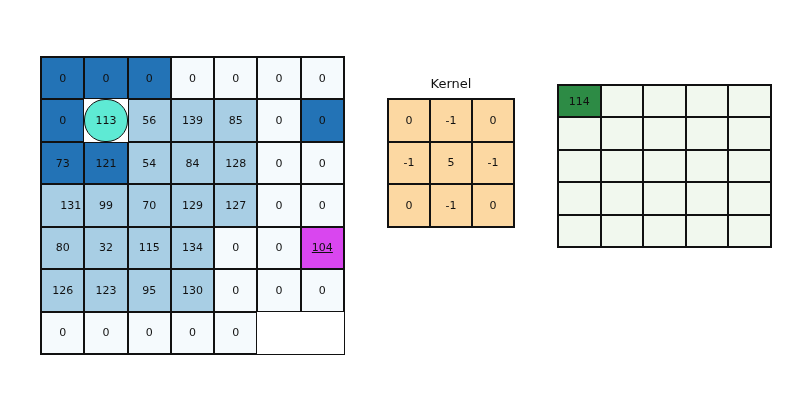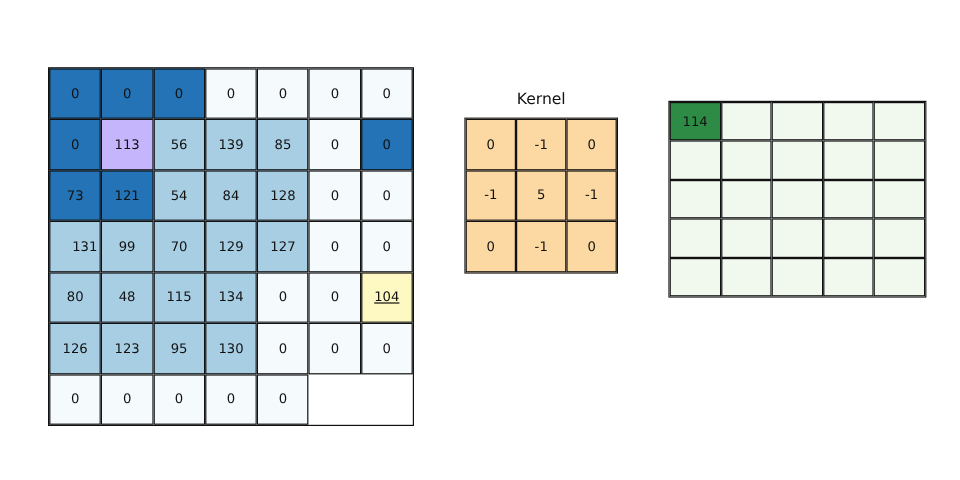--- a/index.html
+++ b/index.html
@@ -56,47 +56,47 @@
 
   <div id="input-matrix" class="matrix grid7">
       <div class="cell" style="background: rgb(35, 115, 182);">0</div>
       <div class="cell" style="background: rgb(35, 115, 182);">0</div>
       <div class="cell" style="background: rgb(35, 115, 182);">0</div>
       <div class="cell" style="background: rgb(245, 250, 253);">0</div>
       <div class="cell" style="background: rgb(245, 250, 253);">0</div>
       <div class="cell" style="background: rgb(245, 250, 253);">0</div>
       <div class="cell" style="background: rgb(245, 250, 253);">0</div>
       <div class="cell" style="background: rgb(35, 115, 182);">0</div>
-      <div class="cell" style="background: #c4b5fd;">113</div>
+      <div class="cell" style="background: #5eead4; border-radius: 21px;">113</div>
       <div class="cell" style="background: rgb(168, 206, 228);">56</div>
       <div class="cell" style="background: rgb(168, 206, 228);">139</div>
       <div class="cell" style="background: rgb(168, 206, 228);">85</div>
       <div class="cell" style="background: rgb(245, 250, 253);">0</div>
       <div class="cell" style="background: rgb(35, 115, 182);">0</div>
       <div class="cell" style="background: rgb(35, 115, 182);">73</div>
       <div class="cell" style="background: rgb(35, 115, 182);">121</div>
       <div class="cell" style="background: rgb(168, 206, 228);">54</div>
       <div class="cell" style="background: rgb(168, 206, 228);">84</div>
       <div class="cell" style="background: rgb(168, 206, 228);">128</div>
       <div class="cell" style="background: rgb(245, 250, 253);">0</div>
       <div class="cell" style="background: rgb(245, 250, 253);">0</div>
       <div class="cell" style="background: rgb(168, 206, 228); padding-left: 16px;">131</div>
       <div class="cell" style="background: rgb(168, 206, 228);">99</div>
       <div class="cell" style="background: rgb(168, 206, 228);">70</div>
       <div class="cell" style="background: rgb(168, 206, 228);">129</div>
       <div class="cell" style="background: rgb(168, 206, 228);">127</div>
       <div class="cell" style="background: rgb(245, 250, 253);">0</div>
       <div class="cell" style="background: rgb(245, 250, 253);">0</div>
       <div class="cell" style="background: rgb(168, 206, 228);">80</div>
-      <div class="cell" style="background: rgb(168, 206, 228);">48</div>
+      <div class="cell" style="background: rgb(168, 206, 228);">32</div>
       <div class="cell" style="background: rgb(168, 206, 228);">115</div>
       <div class="cell" style="background: rgb(168, 206, 228);">134</div>
       <div class="cell" style="background: rgb(245, 250, 253);">0</div>
       <div class="cell" style="background: rgb(245, 250, 253);">0</div>
-      <div class="cell" style="background: #fef9c3; text-decoration: underline;">104</div>
+      <div class="cell" style="background: #d946ef; text-decoration: underline;">104</div>
       <div class="cell" style="background: rgb(168, 206, 228);">126</div>
       <div class="cell" style="background: rgb(168, 206, 228);">123</div>
       <div class="cell" style="background: rgb(168, 206, 228);">95</div>
       <div class="cell" style="background: rgb(168, 206, 228);">130</div>
       <div class="cell" style="background: rgb(245, 250, 253);">0</div>
       <div class="cell" style="background: rgb(245, 250, 253);">0</div>
       <div class="cell" style="background: rgb(245, 250, 253);">0</div>
       <div class="cell" style="background: rgb(245, 250, 253);">0</div>
       <div class="cell" style="background: rgb(245, 250, 253);">0</div>
       <div class="cell" style="background: rgb(245, 250, 253);">0</div>

